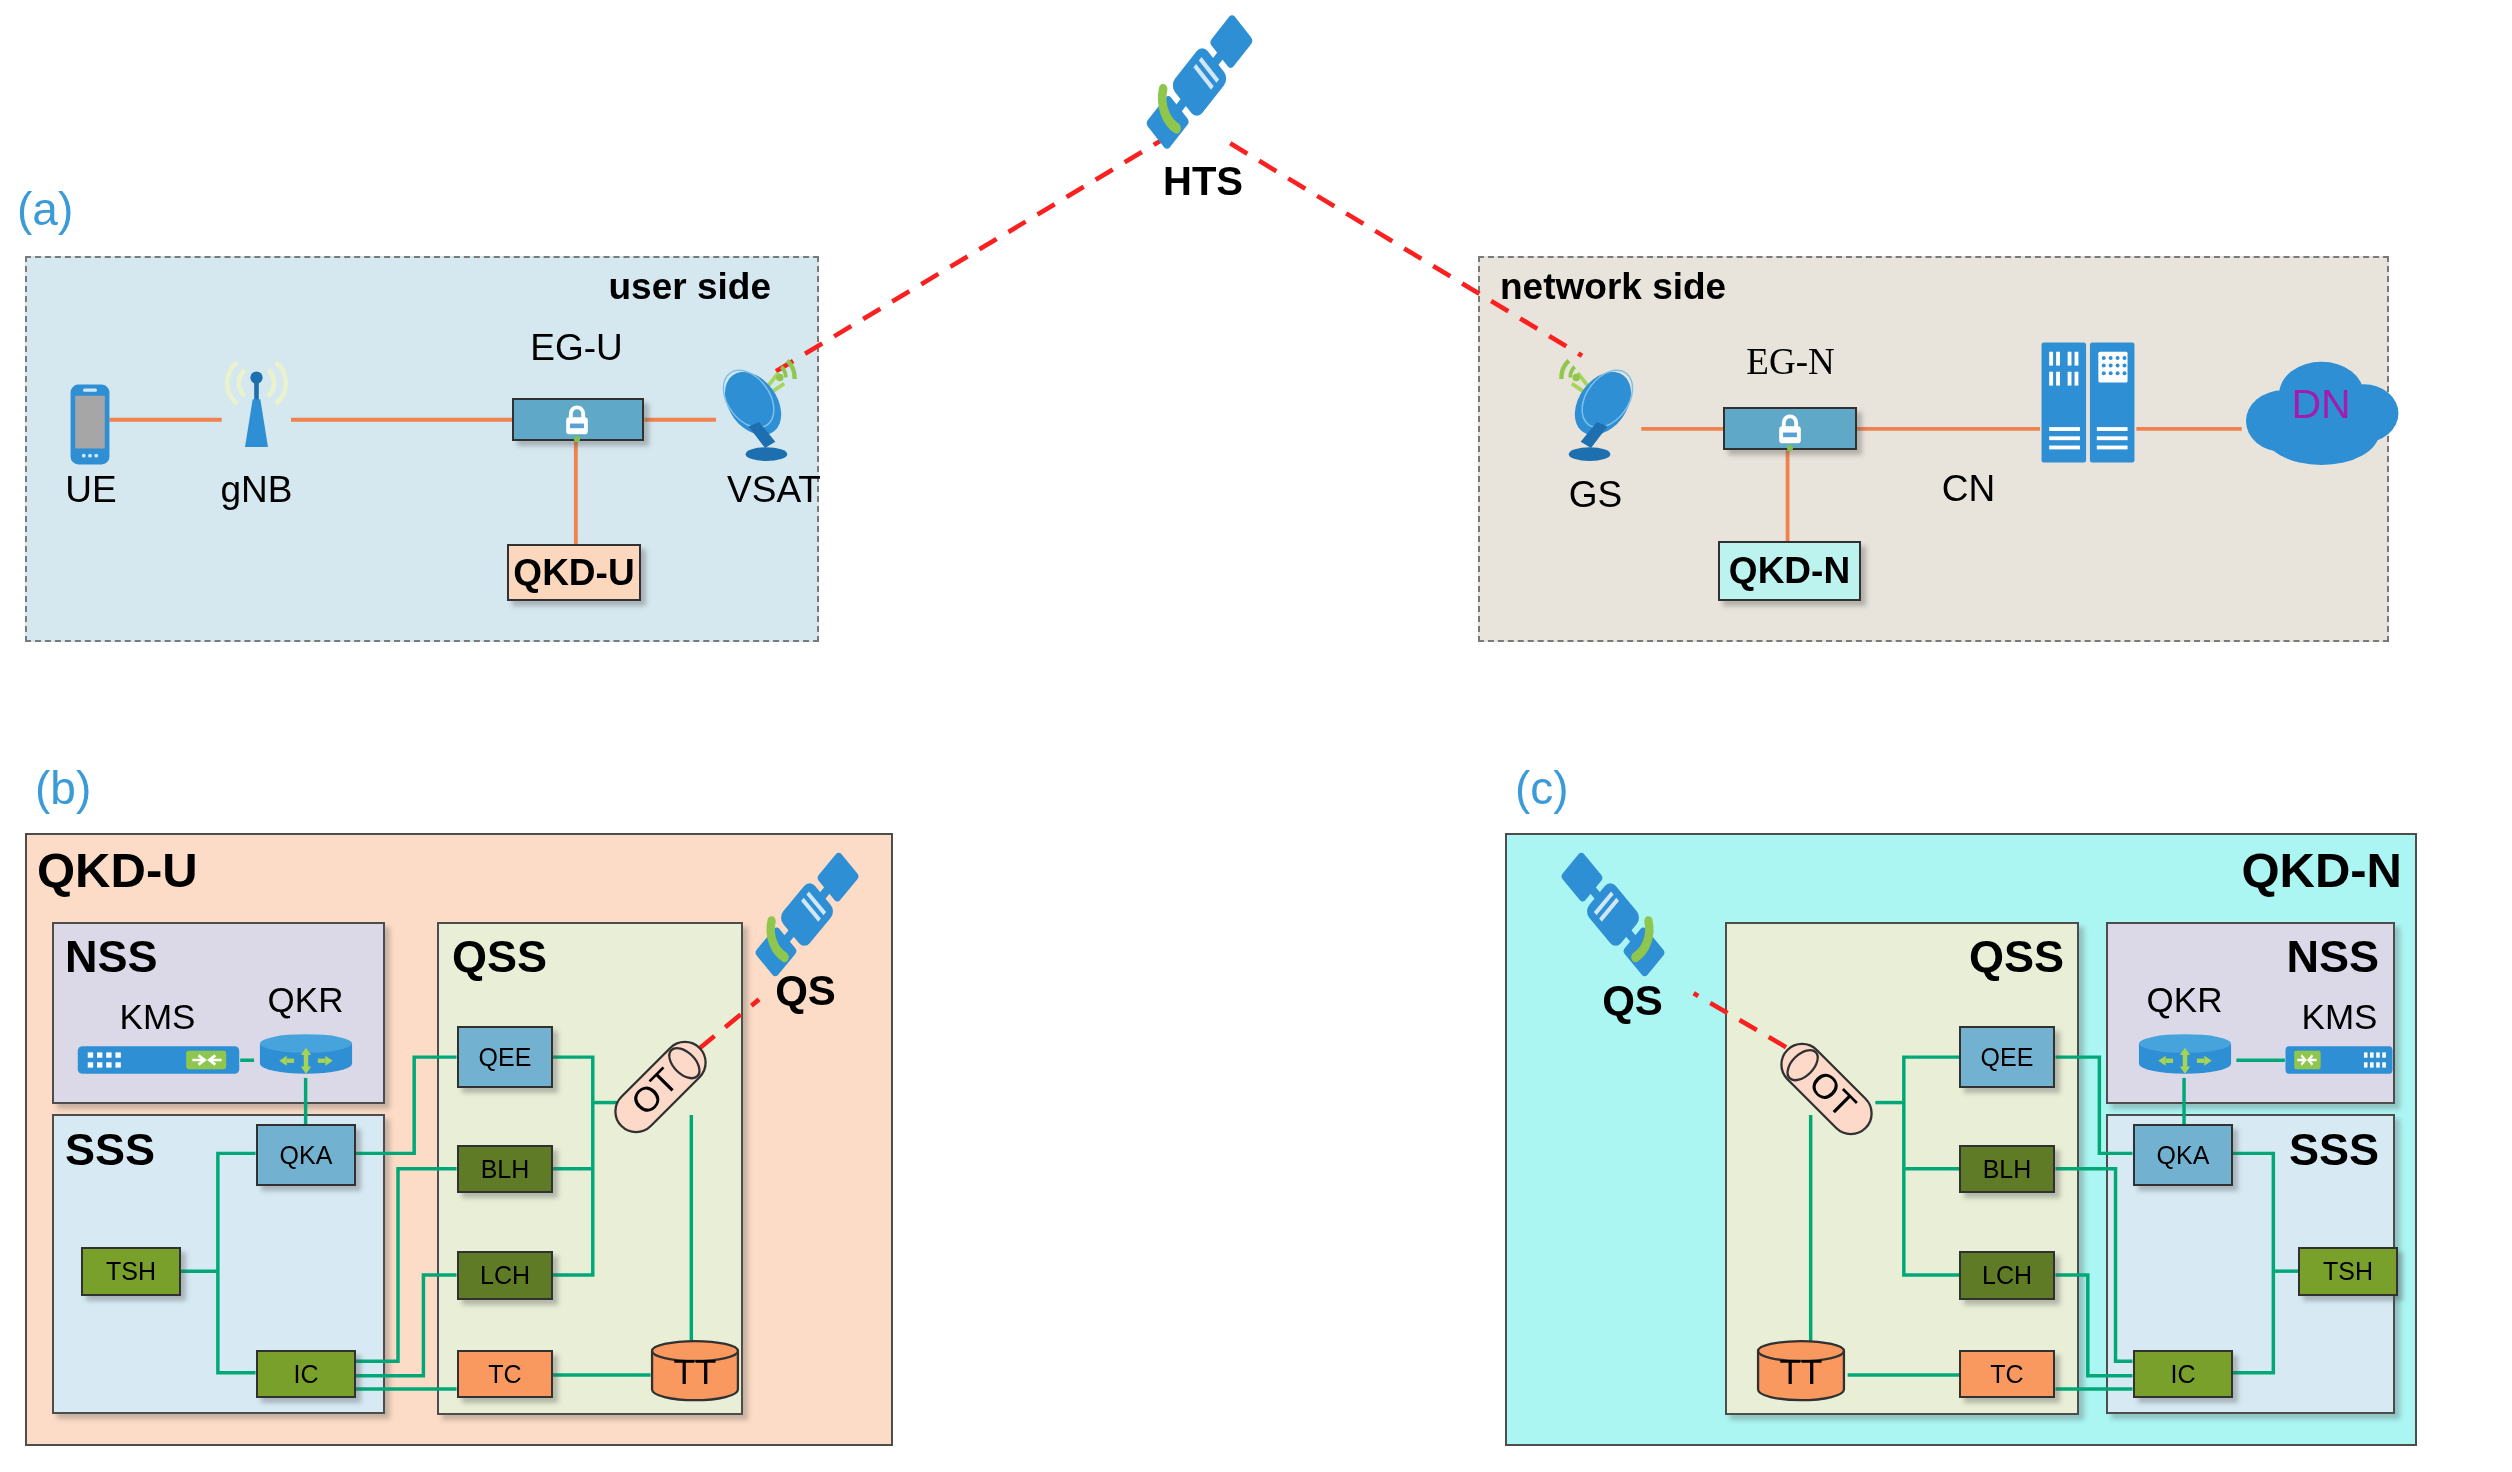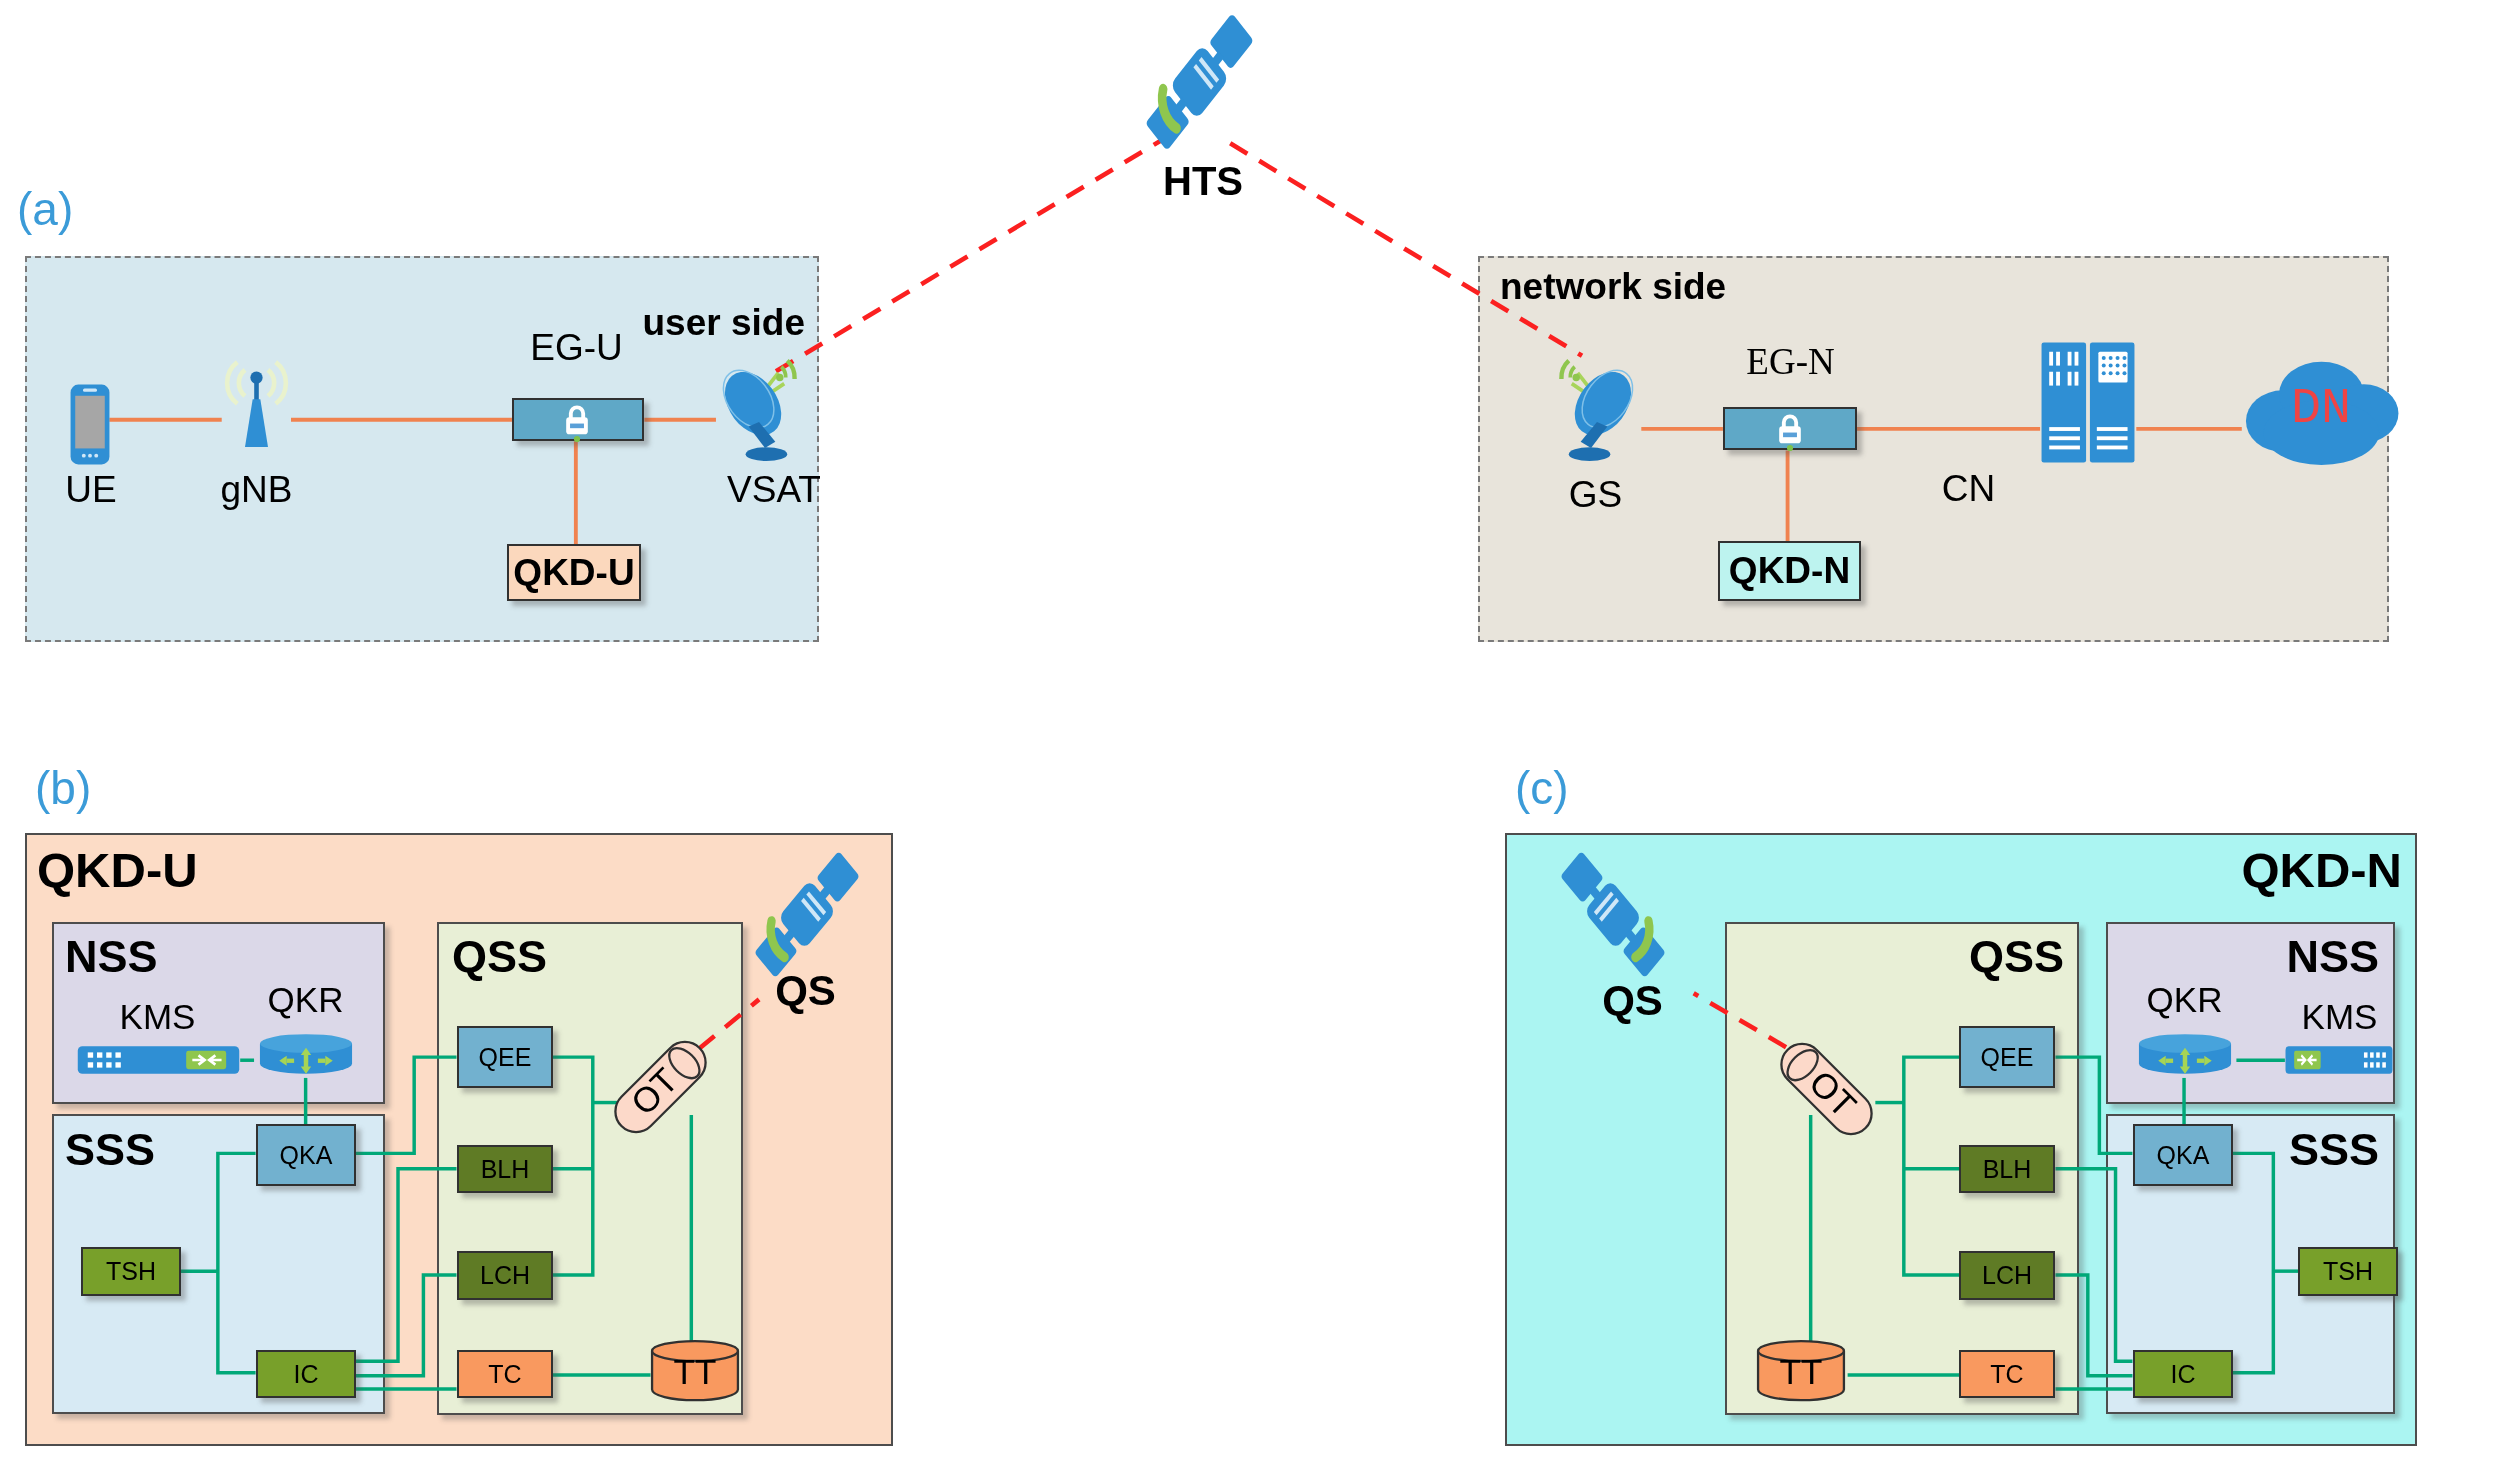--- a/index.html
+++ b/index.html
@@ -88,21 +88,21 @@
       <polyline points="2545,1373 2473,1373 2473,1656 2545,1656"></polyline>
       <polyline points="2545,1518 2473,1518"></polyline>
       <polyline points="2473,1432 2436,1432"></polyline>
       <polyline points="2352,1448 2352,1742"></polyline>
       <polyline points="2400,1786 2545,1786"></polyline>
     </g>
   </svg>
 
   <div class="tag" style="left:17px;top:182px;">(a)</div>
 
-  <div class="lbl b r" style="left:570px;top:268px;width:235px;font-size:37px;margin-top:36px;">user side</div>
+  <div class="lbl b r" style="left:536px;top:268px;width:235px;font-size:37px;">user side</div>
   <div class="lbl b" style="left:1500px;top:268px;font-size:37px;">network side</div>
 
   <div class="icon" style="left:1142px;top:9.2px;width:115px;height:146px;">
     <svg viewBox="0 0 120 120" preserveAspectRatio="none">
       <g transform="rotate(45 60 60)" fill="#2f8fd4">
         <rect x="44" y="-4" width="32" height="34" rx="4"></rect>
         <rect x="56" y="28" width="8" height="10"></rect>
         <rect x="40" y="36" width="40" height="48" rx="8"></rect>
         <rect x="56" y="82" width="8" height="10"></rect>
         <rect x="44" y="90" width="32" height="34" rx="4"></rect>
@@ -247,21 +247,21 @@
   <div class="icon" style="left:2229px;top:348px;width:181px;height:127px;">
     <svg viewBox="0 0 235 165" preserveAspectRatio="none">
       <g fill="#2f8fd4">
         <ellipse cx="70" cy="95" rx="48" ry="40"></ellipse>
         <ellipse cx="120" cy="60" rx="55" ry="42"></ellipse>
         <ellipse cx="175" cy="85" rx="45" ry="38"></ellipse>
         <ellipse cx="120" cy="110" rx="75" ry="42"></ellipse>
       </g>
     </svg>
   </div>
-  <div class="lbl c" style="left:2271px;top:383px;width:100px;font-size:50px;color:#ef4444;font-family:Liberation Mono, monospace;">DN</div>
+  <div class="lbl c" style="left:2271px;top:383px;width:100px;font-size:41px;color:#a21caf;">DN</div>
 
   <div class="tag" style="left:35px;top:761px;">(b)</div>
   <div class="lbl b" style="left:37px;top:845px;font-size:49px;">QKD-U</div>
 
   <div class="lbl b" style="left:65px;top:933px;font-size:45px;">NSS</div>
   <div class="lbl c" style="left:92px;top:999px;width:131px;font-size:35px;">KMS</div>
   <div class="lbl c" style="left:240px;top:982px;width:131px;font-size:35px;">QKR</div>
 
   <div class="icon" style="left:77px;top:1044px;width:163px;height:32px;">
     <svg viewBox="0 0 212 42" preserveAspectRatio="none">

